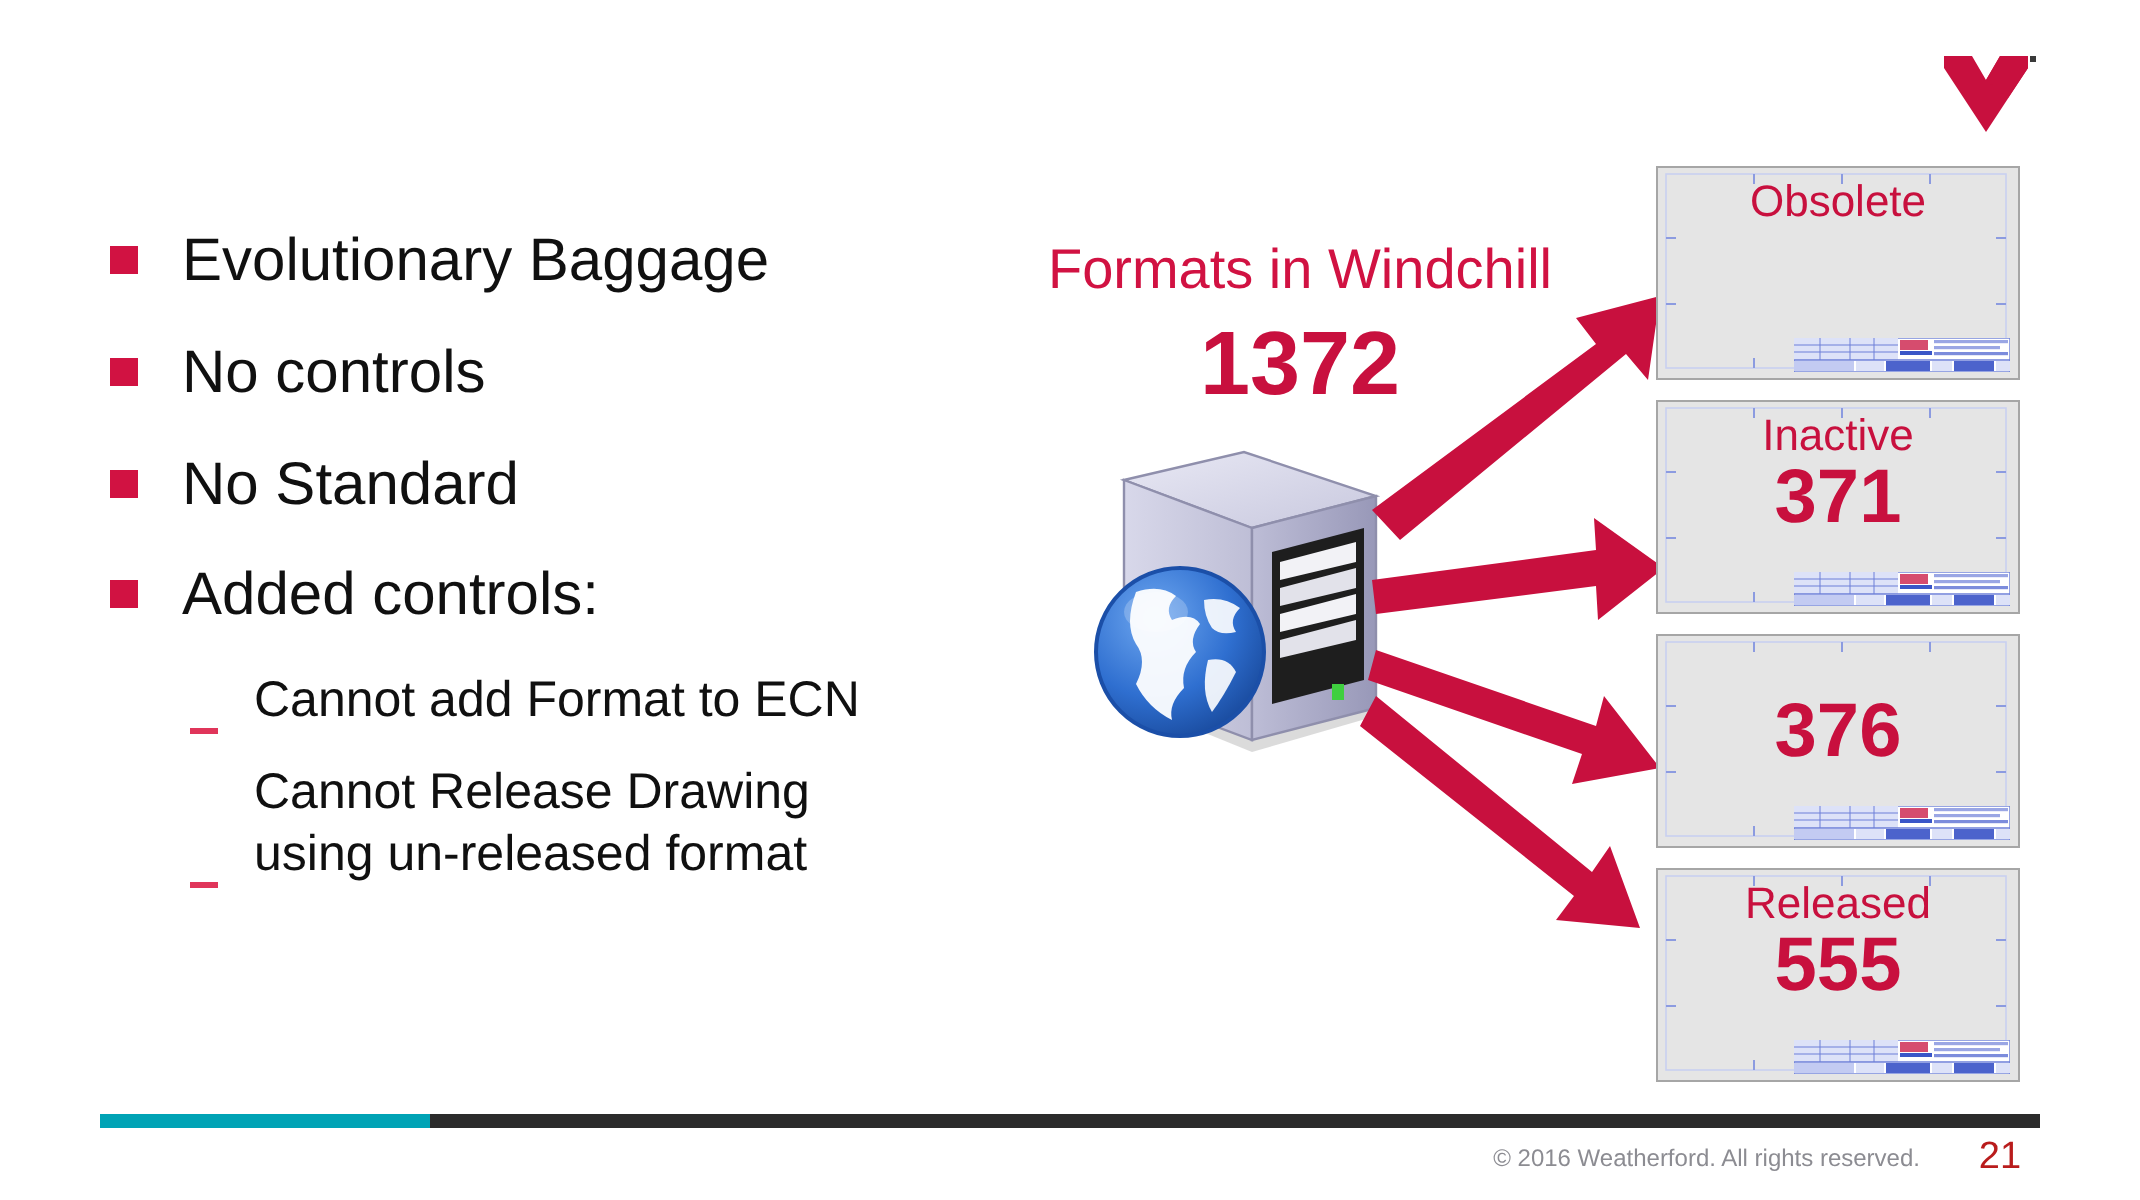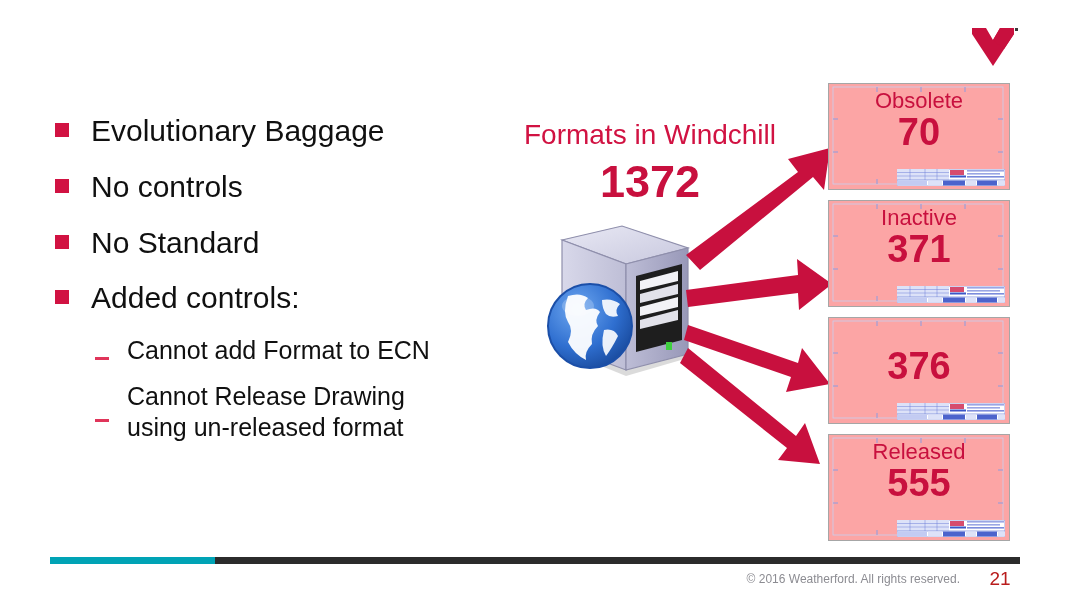--- a/index.html
+++ b/index.html
@@ -64,21 +64,21 @@
     color: #101010;
     line-height: 1.26;
   }
 
   .sub-list {
     margin-top: 6px;
     margin-left: 40px;
   }
   .sub-row {
     display: flex;
-    align-items: center;
+    align-items: flex-end;
     margin-bottom: 14px;
   }
   .sub-marker {
     flex: 0 0 14px;
     width: 14px;
     height: 3px;
     background: #E0355A;
     margin-top: 16px;
     margin-right: 18px;
   }
@@ -129,21 +129,21 @@
     height: 360px;
   }
 
   
   .draw-box {
     position: absolute;
     left: 828px;
     width: 180px;
     height: 105px;
     border: 1px solid #A6A6A6;
-    background: #fca5a5;
+    background: #e5e5e5;
   }
   #box-0 { top: 83px; }
   #box-1 { top: 200px; }
   #box-2 { top: 317px; }
   #box-3 { top: 434px; }
 
   .box-label {
     position: absolute;
     top: 4px;
     left: 0;
@@ -342,21 +342,20 @@
       <line x1="136" y1="3" x2="136" y2="8" stroke="#8C9BE0" stroke-width="1"></line>
       <line x1="48" y1="95" x2="48" y2="100" stroke="#8C9BE0" stroke-width="1"></line>
       <line x1="92" y1="95" x2="92" y2="100" stroke="#8C9BE0" stroke-width="1"></line>
       <line x1="136" y1="95" x2="136" y2="100" stroke="#8C9BE0" stroke-width="1"></line>
       <line x1="4" y1="35" x2="9" y2="35" stroke="#8C9BE0" stroke-width="1"></line>
       <line x1="4" y1="68" x2="9" y2="68" stroke="#8C9BE0" stroke-width="1"></line>
       <line x1="169" y1="35" x2="174" y2="35" stroke="#8C9BE0" stroke-width="1"></line>
       <line x1="169" y1="68" x2="174" y2="68" stroke="#8C9BE0" stroke-width="1"></line>
     </svg>
     <div class="box-label">Obsolete</div>
-    <div class="box-value">70</div>
     <svg class="titleblock" width="108" height="17" viewBox="0 0 108 17">
       <rect x="0" y="0" width="108" height="17" fill="#FFFFFF" stroke="#6C7FD8" stroke-width="0.7"></rect>
       <rect x="0" y="0" width="52" height="11" fill="#DDE2F8"></rect>
       <line x1="0" y1="3.5" x2="52" y2="3.5" stroke="#6C7FD8" stroke-width="0.5"></line>
       <line x1="0" y1="7" x2="52" y2="7" stroke="#6C7FD8" stroke-width="0.5"></line>
       <line x1="13" y1="0" x2="13" y2="11" stroke="#6C7FD8" stroke-width="0.5"></line>
       <line x1="28" y1="0" x2="28" y2="11" stroke="#6C7FD8" stroke-width="0.5"></line>
       <line x1="40" y1="0" x2="40" y2="11" stroke="#6C7FD8" stroke-width="0.5"></line>
       <rect x="53" y="1" width="14" height="5" fill="#C8103E" opacity="0.75"></rect>
       <rect x="53" y="6.5" width="16" height="2" fill="#3A56C8"></rect>

